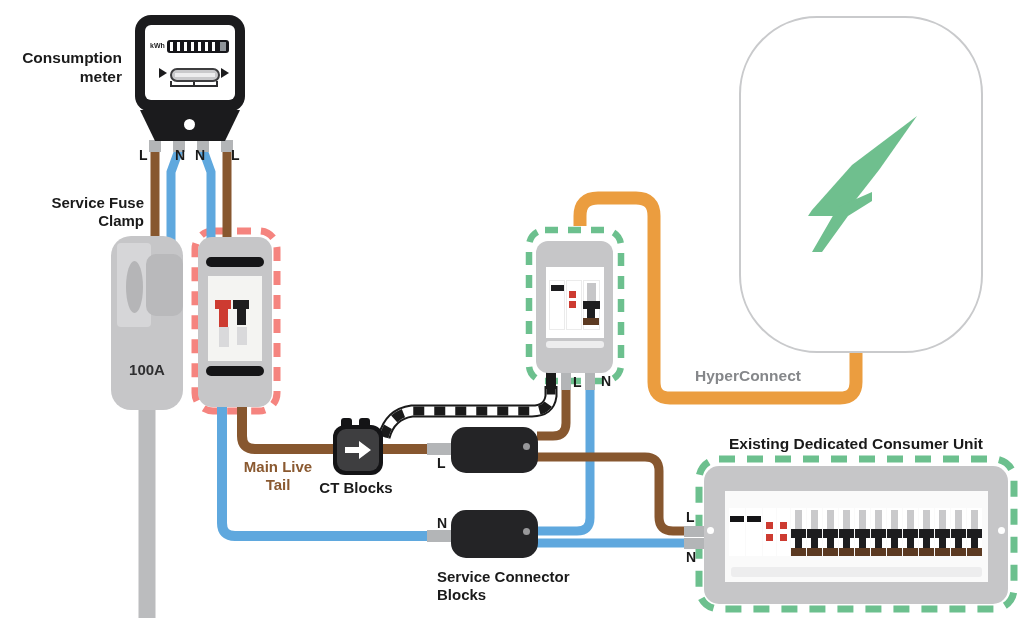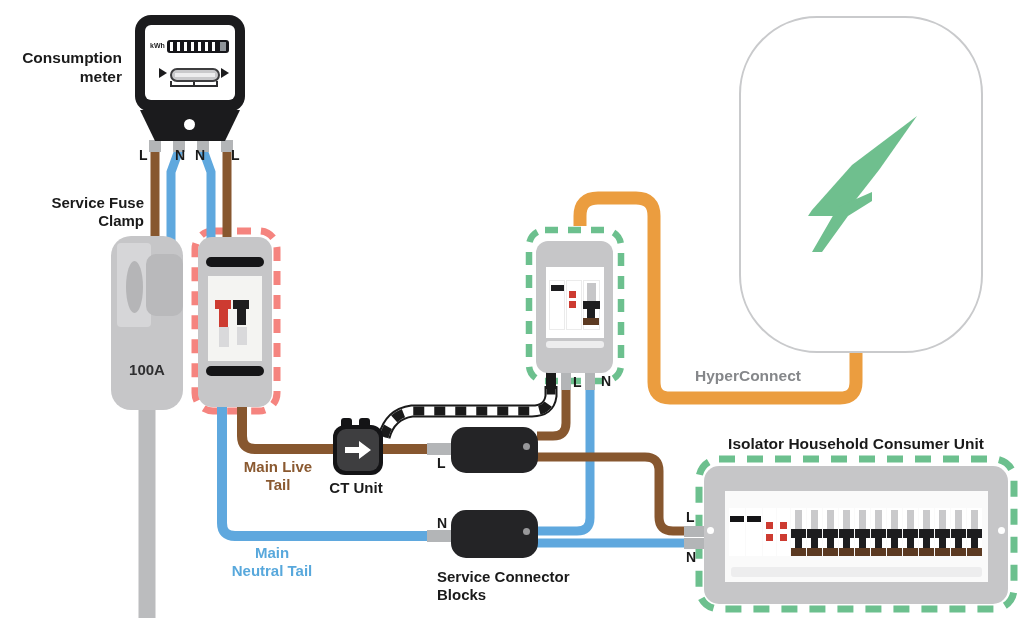--- a/index.html
+++ b/index.html
@@ -277,27 +277,25 @@
       <polygon points="131,174 97,189 71,234 81,234 107,198 131,183" fill="#6fbf8e"></polygon>
     </svg>
   </div>
 
   <div class="lbl r" style="left:6px;top:49px;width:116px;font-size:15.5px;">Consumption
 meter</div>
   <div class="lbl r" style="left:28px;top:194px;width:116px;">Service Fuse
 Clamp</div>
   <div class="lbl c" style="left:231px;top:458px;width:94px;color:#8a5930;">Main Live
 Tail</div>
-  <div class="lbl c" style="left:316px;top:479px;width:80px;">CT Unit</div>
-  <div class="lbl c" style="left:220px;top:544px;width:104px;color:#58a8dc;">Main
-Neutral Tail</div>
+  <div class="lbl c" style="left:316px;top:479px;width:80px;">CT Blocks</div>
   <div class="lbl" style="left:437px;top:568px;width:150px;">Service Connector
 Blocks</div>
   <div class="lbl" style="left:695px;top:367px;width:120px;font-size:15.5px;color:#85878a;">HyperConnect</div>
-  <div class="lbl c" style="left:700px;top:435px;width:312px;font-size:15.5px;">Isolator Household Consumer Unit</div>
+  <div class="lbl c" style="left:700px;top:435px;width:312px;font-size:15.5px;">Existing Dedicated Consumer Unit</div>
 
   <span class="term" style="left:139px;top:148px;">L</span>
   <span class="term" style="left:175px;top:148px;">N</span>
   <span class="term" style="left:195px;top:148px;">N</span>
   <span class="term" style="left:231px;top:148px;">L</span>
   <span class="term" style="left:437px;top:456px;">L</span>
   <span class="term" style="left:437px;top:516px;">N</span>
   <span class="term" style="left:573px;top:375px;">L</span>
   <span class="term" style="left:601px;top:374px;">N</span>
   <span class="term" style="left:686px;top:510px;">L</span>

